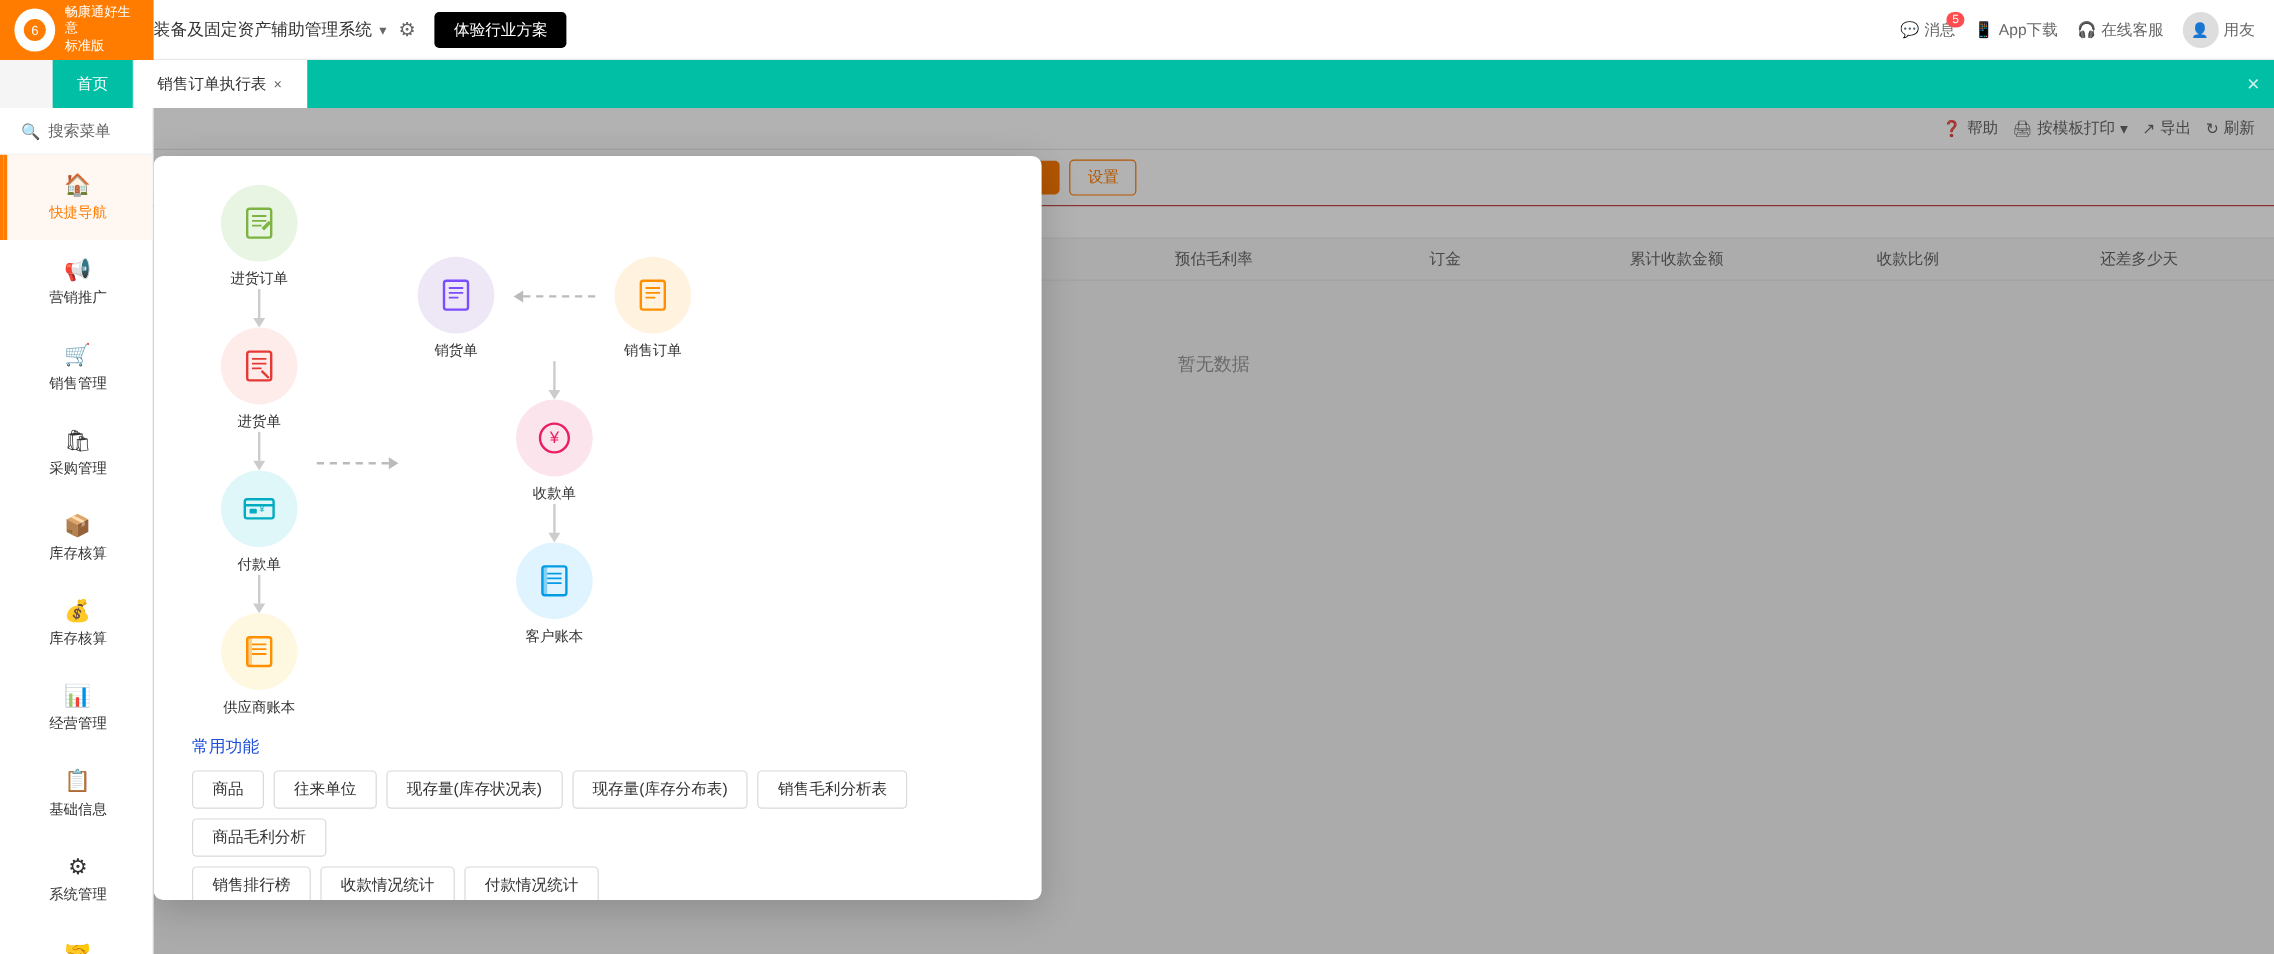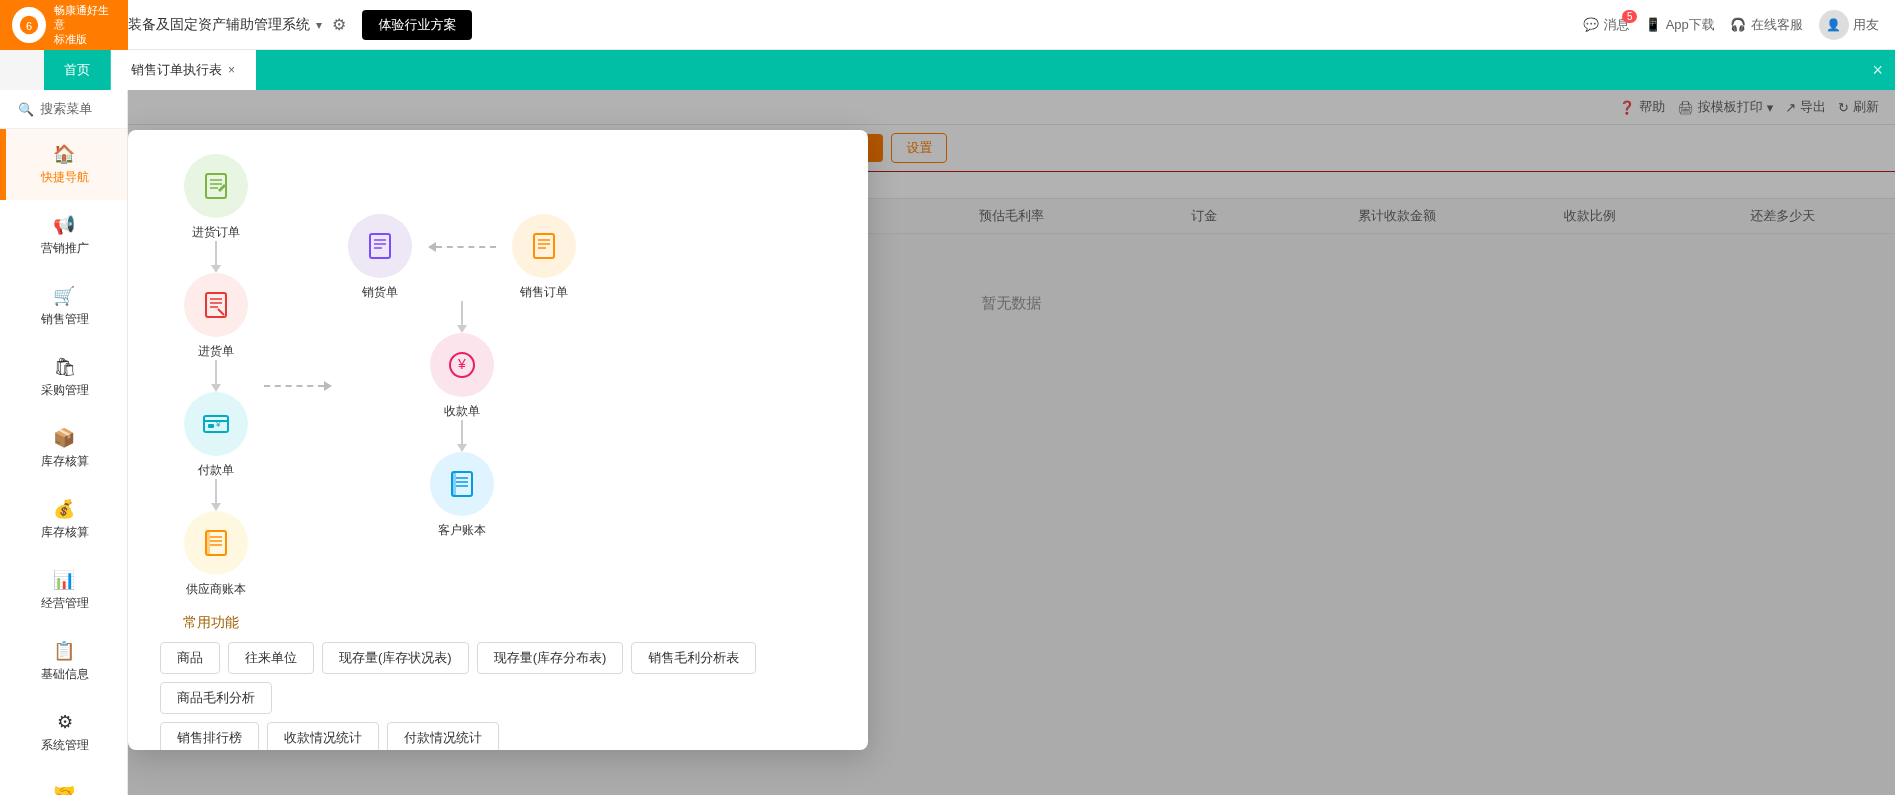--- a/index.html
+++ b/index.html
@@ -68,21 +68,21 @@
     .modal { background: #fff; border-radius: 8px; width: 740px; max-height: 620px; box-shadow: 0 8px 32px rgba(0,0,0,0.18); overflow: hidden; position: relative; }
 
     
     .modal-body { padding: 24px 32px; }
     .flow-node { display: flex; flex-direction: column; align-items: center; margin: 0 16px; }
     .flow-circle { width: 64px; height: 64px; border-radius: 50%; display: flex; align-items: center; justify-content: center; font-size: 26px; }
     .flow-label { font-size: 12px; color: #333; margin-top: 6px; text-align: center; }
 
     
     .common-functions { margin-top: 8px; }
-    .common-title { font-size: 14px; color: #a16207; font-weight: 500; margin-bottom: 10px; margin-left: 23px; }
+    .common-title { font-size: 14px; color: #1d4ed8; font-weight: 500; margin-bottom: 10px; }
     .func-btns { display: flex; flex-wrap: wrap; gap: 8px; }
     .func-btn { border: 1px solid #d9d9d9; border-radius: 4px; padding: 6px 16px; font-size: 13px; color: #333; background: #fff; cursor: pointer; }
 
     
     .connector { display: flex; flex-direction: column; align-items: center; }
     .connector-line { width: 2px; height: 24px; background: #ccc; }
     .connector-arrow { width: 0; height: 0; border-left: 5px solid transparent; border-right: 5px solid transparent; border-top: 8px solid #ccc; }
   </style>
 </head>
 <body>

